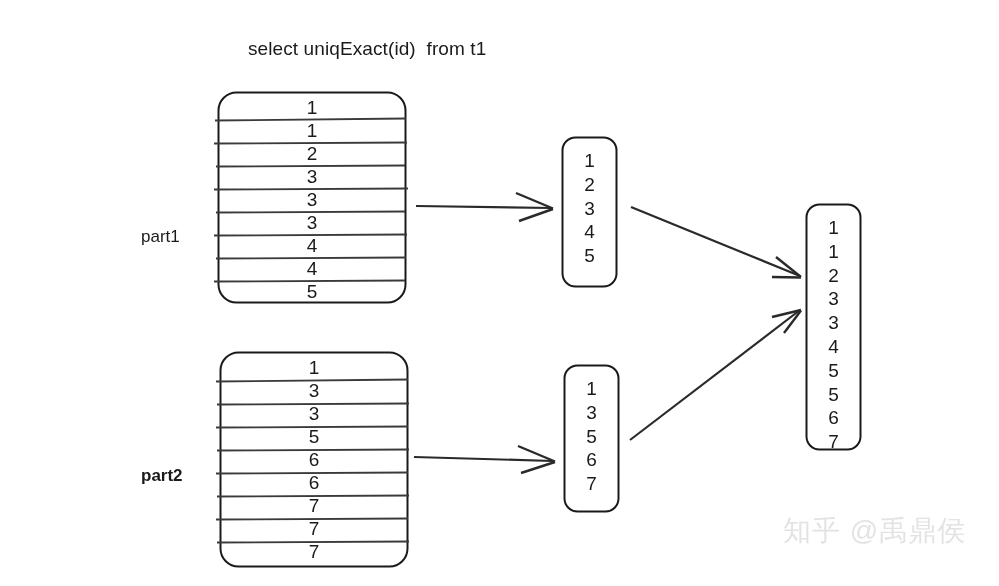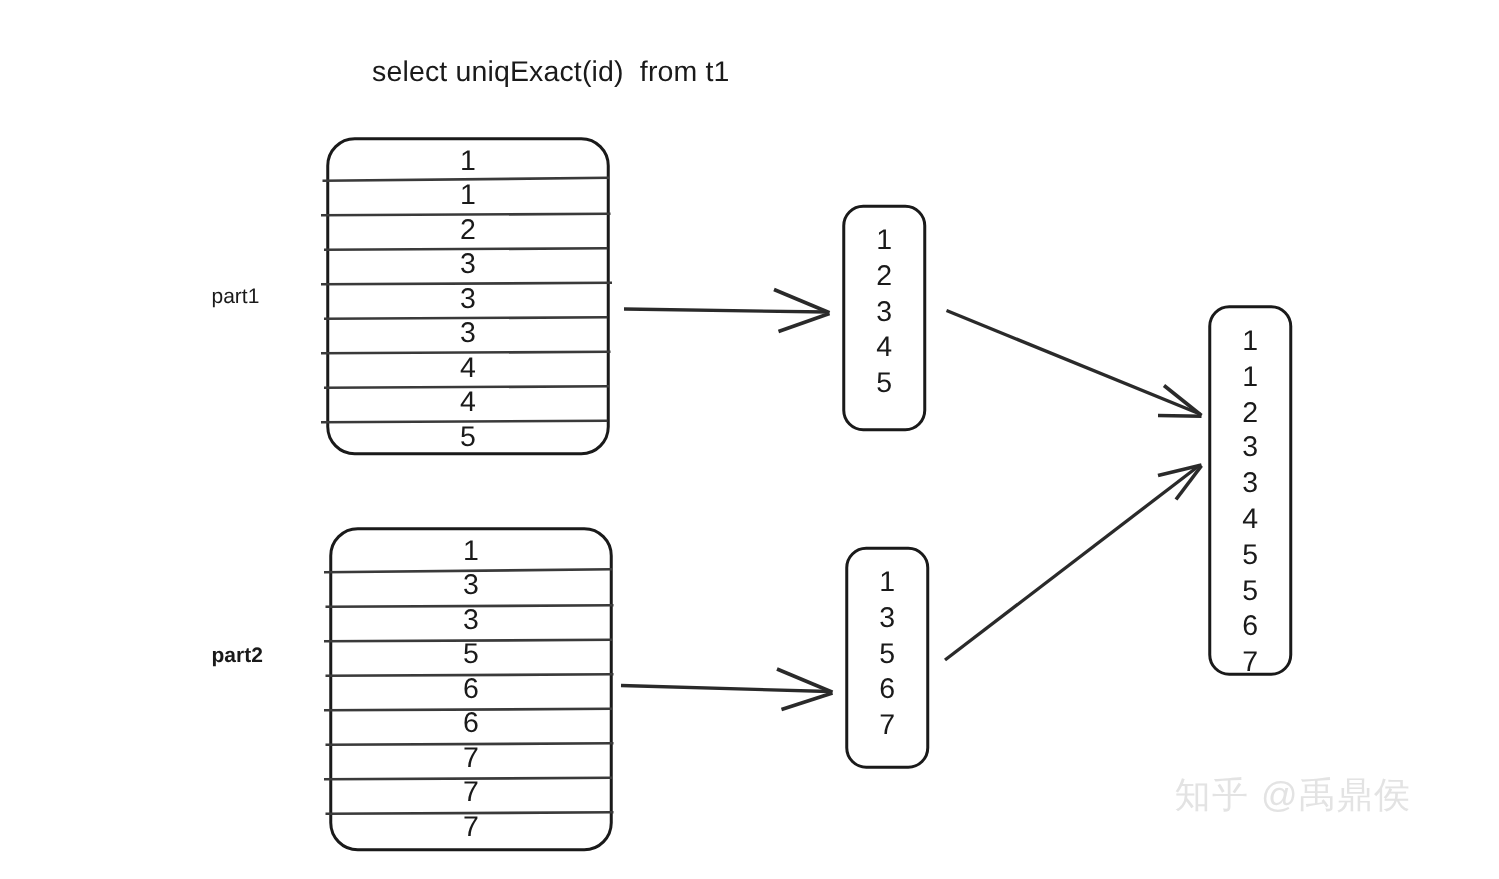--- a/index.html
+++ b/index.html
@@ -38,24 +38,25 @@
     font-size: 19px;
     line-height: 26px;
     letter-spacing: 0.1px;
     white-space: pre;
     color: #1a1a1a;
   }
 
   
   .part-label {
     position: absolute;
-    font-size: 14px;
+    font-size: 17px;
     line-height: 24px;
     color: #1a1a1a;
     white-space: pre;
+    margin-top: 40px;
   }
   #part1-label { left: 141px; top: 185px; }
   #part2-label { left: 141px; top: 424px; font-weight: bold; }
 
   
   .source-table {
     position: absolute;
     box-sizing: border-box;
   }
   .source-table .table-rows {
@@ -93,21 +94,21 @@
 
   #partial-box-1 { left: 562px; top: 137px; width: 55px; height: 150px; padding-top: 12px; }
   #partial-box-2 { left: 564px; top: 365px; width: 55px; height: 147px; padding-top: 12px; }
   #merged-box    { left: 806px; top: 204px; width: 55px; height: 246px; padding-top: 12px; }
 
   
   #watermark {
     position: absolute;
     left: 783px;
     top: 516px;
-    font-size: 24px;
+    font-size: 28px;
     line-height: 30px;
     color: #e3e3e3;
     white-space: pre;
     letter-spacing: 1px;
     user-select: none;
   }
 </style>
 </head>
 <body>
 

